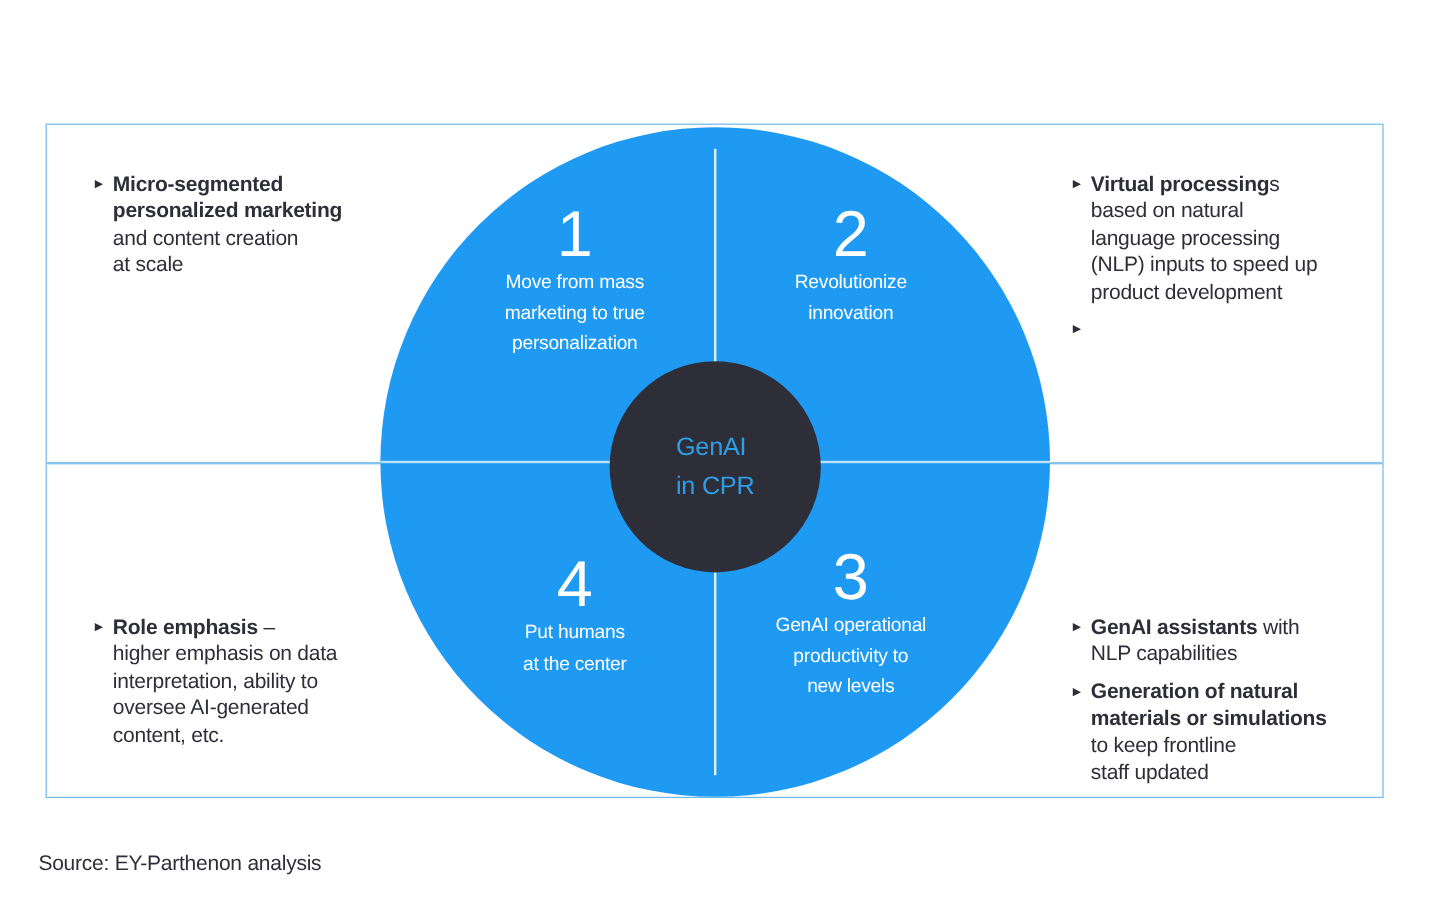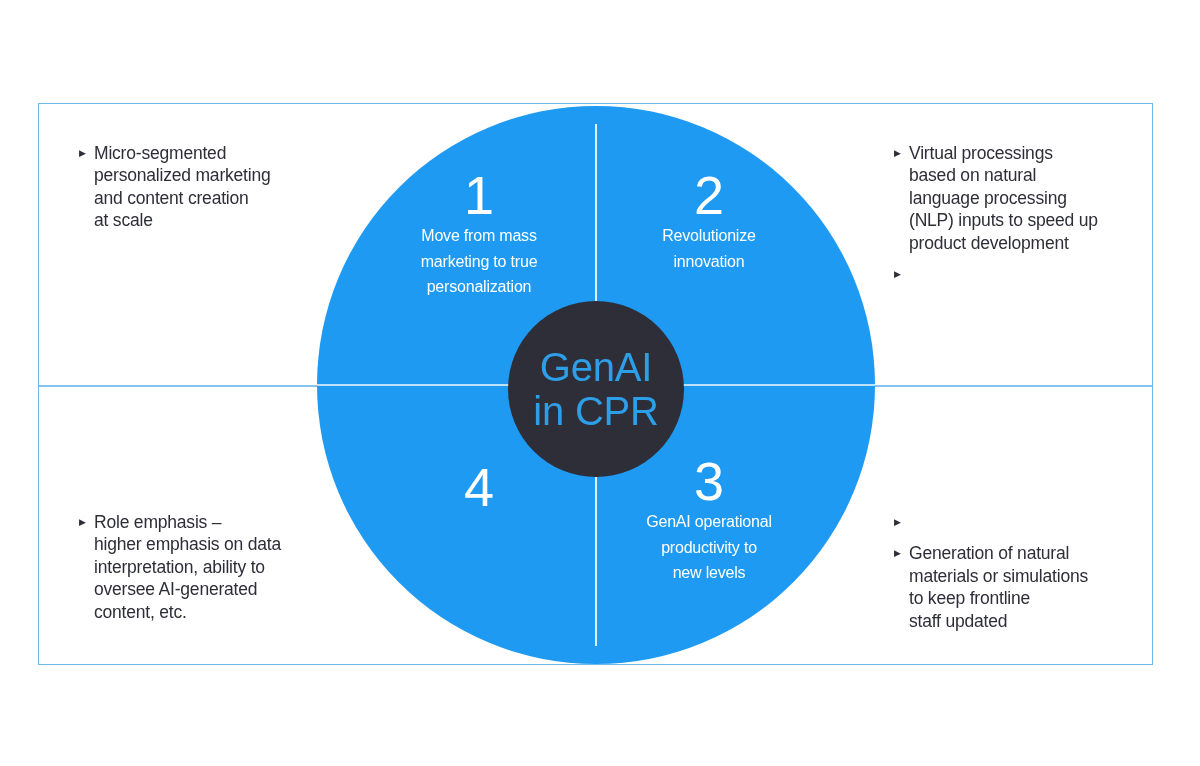--- a/index.html
+++ b/index.html
@@ -23,21 +23,21 @@
   .panel{position:absolute;width:max-content;}
   .panel.top-left{left:40px;top:38px;}
   .panel.top-right{left:855px;top:38px;}
   .panel.bottom-left{left:40px;top:407px;}
   .panel.bottom-right{left:855px;top:407px;}
   .bullet{display:flex;align-items:flex-start;}
   .bullet + .bullet{margin-top:9px;}
   .arrow{flex:0 0 15px;font-size:9px;line-height:22.4px;color:var(--dark);}
   .note{font-size:17.5px;line-height:22.4px;letter-spacing:-0.2px;
     white-space:pre-line;color:var(--dark);}
-  .note b{font-weight:400;margin-top:22px;}
+  .note b{font-weight:700;margin-top:22px;}
 
   
   .big-circle{position:absolute;left:278px;top:2px;width:558px;height:558px;
     border-radius:50%;background:var(--circle-blue);overflow:hidden;}
   .circle-h-line{position:absolute;left:0;top:278px;width:100%;height:2px;
     background:rgba(255,255,255,0.70);}
   .circle-v-line{position:absolute;left:278px;top:18px;height:522px;width:2px;
     background:rgba(255,255,255,0.85);}
 
   .quadrant{position:absolute;width:260px;text-align:center;color:#fff;}
@@ -45,22 +45,22 @@
   .quadrant .q-label{font-size:16px;line-height:25.5px;white-space:pre-line;
     letter-spacing:-0.2px;margin-top:1px;}
   .q1{left:32px;top:62px;}
   .q2{left:262px;top:62px;}
   .q3{left:262px;top:348px;}
   .q4{left:32px;top:354px;}
 
   .dark-circle{position:absolute;left:191px;top:195px;width:176px;height:176px;
     border-radius:50%;background:var(--dark);display:flex;align-items:center;
     justify-content:center;}
-  .center-label{font-size:40px;line-height:44px;color:var(--center-text-blue);
-    text-align:center;white-space:pre-line;letter-spacing:-0.2px;}
+  .center-label{font-size:21px;line-height:33px;color:var(--center-text-blue);
+    text-align:left;white-space:pre-line;letter-spacing:-0.2px;}
 
   .source{position:absolute;left:32px;top:708px;font-size:17.5px;
     line-height:22px;color:var(--dark);letter-spacing:-0.2px;}
 </style>
 </head>
 <body>
 
 <div class="canvas">
   <div class="frame">
 
@@ -97,20 +97,22 @@
 higher emphasis on data
 interpretation, ability to
 oversee AI-generated
 content, etc.</span></span>
       </div>
     </div>
 
     <div class="panel bottom-right">
       <div class="bullet">
         <span class="arrow">▶</span>
+        <span class="note"><b>GenAI assistants</b><span> with
+NLP capabilities</span></span>
       </div>
       <div class="bullet">
         <span class="arrow">▶</span>
         <span class="note"><b>Generation of natural
 materials or simulations</b><span>
 to keep frontline
 staff updated</span></span>
       </div>
     </div>
 
@@ -130,23 +132,26 @@
 innovation</div>
       </div>
       <div class="quadrant q3">
         <div class="q-number">3</div>
         <div class="q-label">GenAI operational
 productivity to
 new levels</div>
       </div>
       <div class="quadrant q4">
         <div class="q-number">4</div>
+        <div class="q-label">Put humans
+at the center</div>
       </div>
 
       <div class="dark-circle">
         <div class="center-label">GenAI
 in CPR</div>
       </div>
     </div>
 
   </div>
 
+  <div class="source">Source: EY-Parthenon analysis</div>
 </div>
 
 </body></html>

